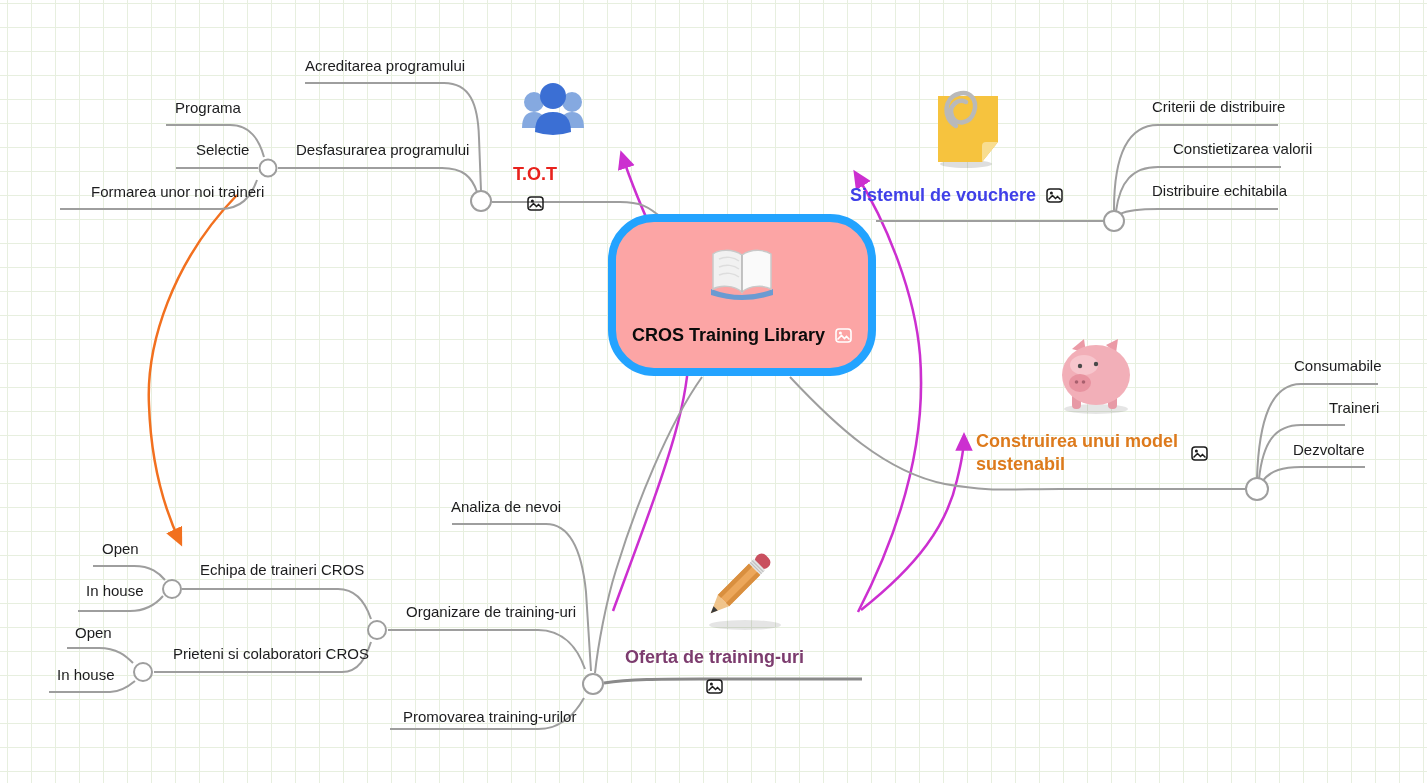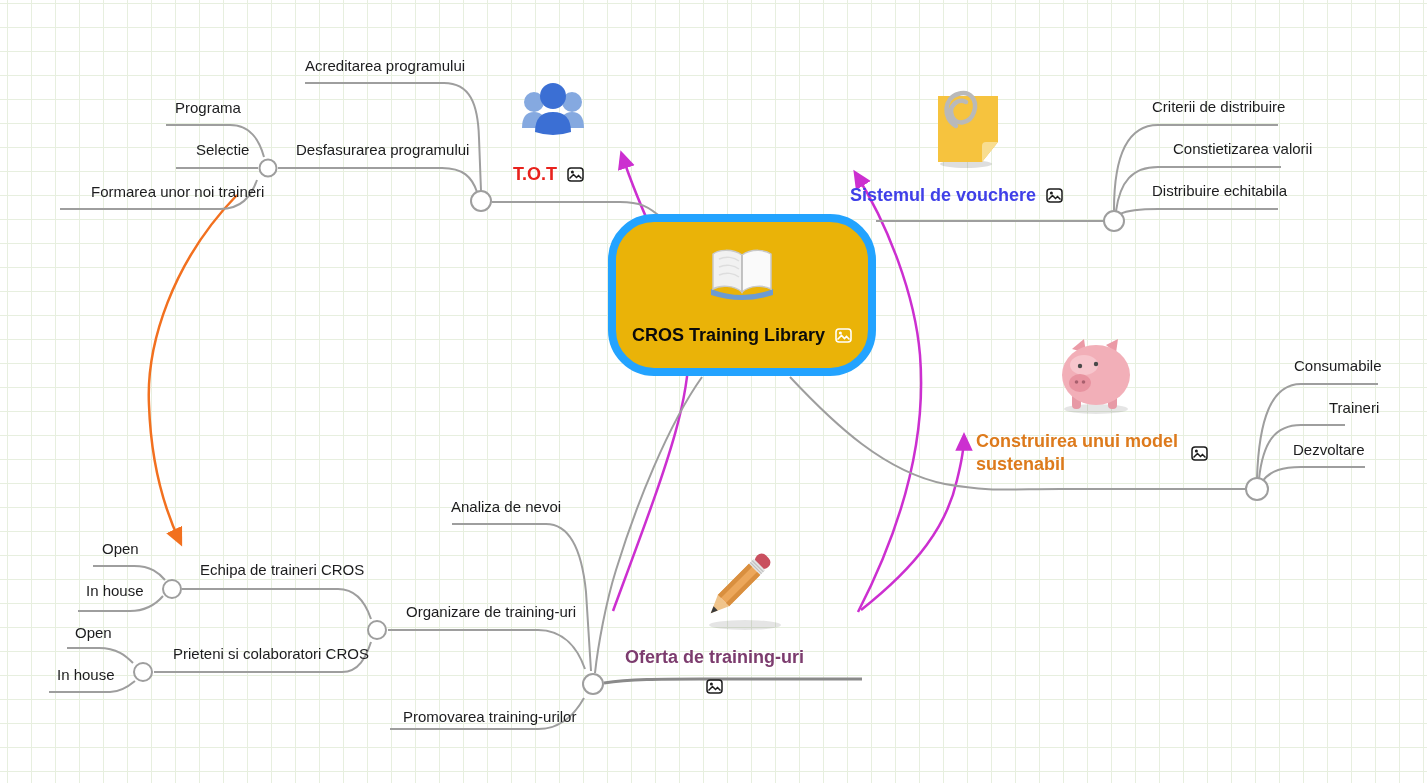--- a/index.html
+++ b/index.html
@@ -16,28 +16,28 @@
   .abs{position:absolute;}
   #wires{position:absolute;left:0;top:0;z-index:1;}
   .leaf{
     position:absolute;z-index:3;font-size:15px;color:#1c1c1e;
     white-space:nowrap;line-height:1.2;cursor:default;
   }
   .topic{
     position:absolute;z-index:3;font-size:18px;font-weight:bold;
     display:flex;align-items:center;gap:10px;white-space:nowrap;line-height:1.3;
   }
-  .topic-tot{color:#e8221c;}
+  .topic-tot{color:#e8221c;flex-direction:column;}
   .topic-vouchere{color:#4040e8;}
   .topic-model{color:#dd7a1c;white-space:normal;width:212px;}
   .topic-oferta{color:#7c3c6e;}
   #root-node{
     position:absolute;left:608px;top:214px;width:268px;height:162px;
     box-sizing:border-box;z-index:2;
-    background:#eab308;border:8px solid #23a3ff;border-radius:46px;
+    background:#fca5a5;border:8px solid #23a3ff;border-radius:46px;
     display:flex;flex-direction:column;align-items:center;justify-content:center;gap:24px;
   }
   #root-title-row{display:flex;align-items:center;gap:10px;}
   #root-title{font-size:18px;font-weight:bold;color:#0b0b0b;}
   .badge{display:inline-block;flex:0 0 auto;}
   .icon-wrap{position:absolute;z-index:2;}
 </style>
 </head>
 <body>
 

